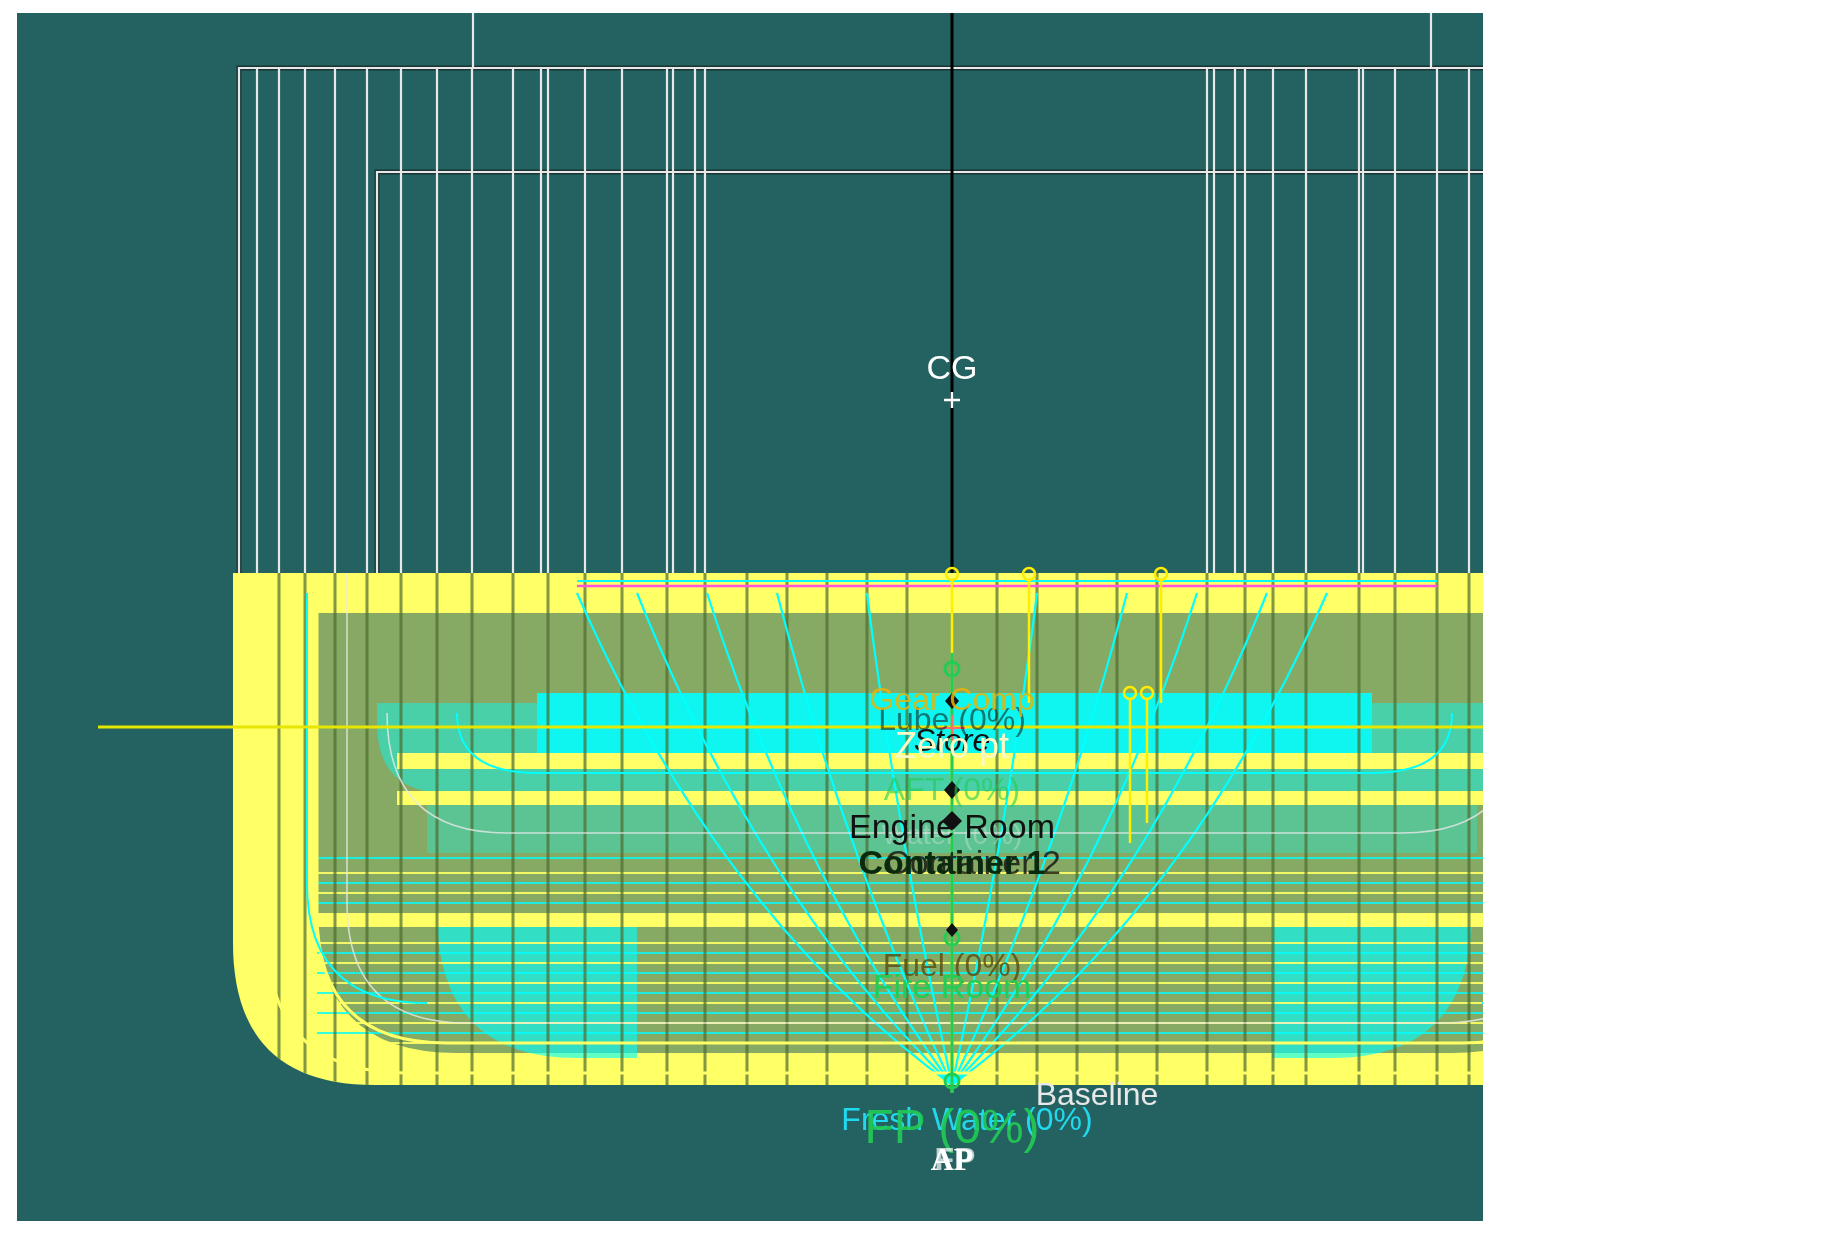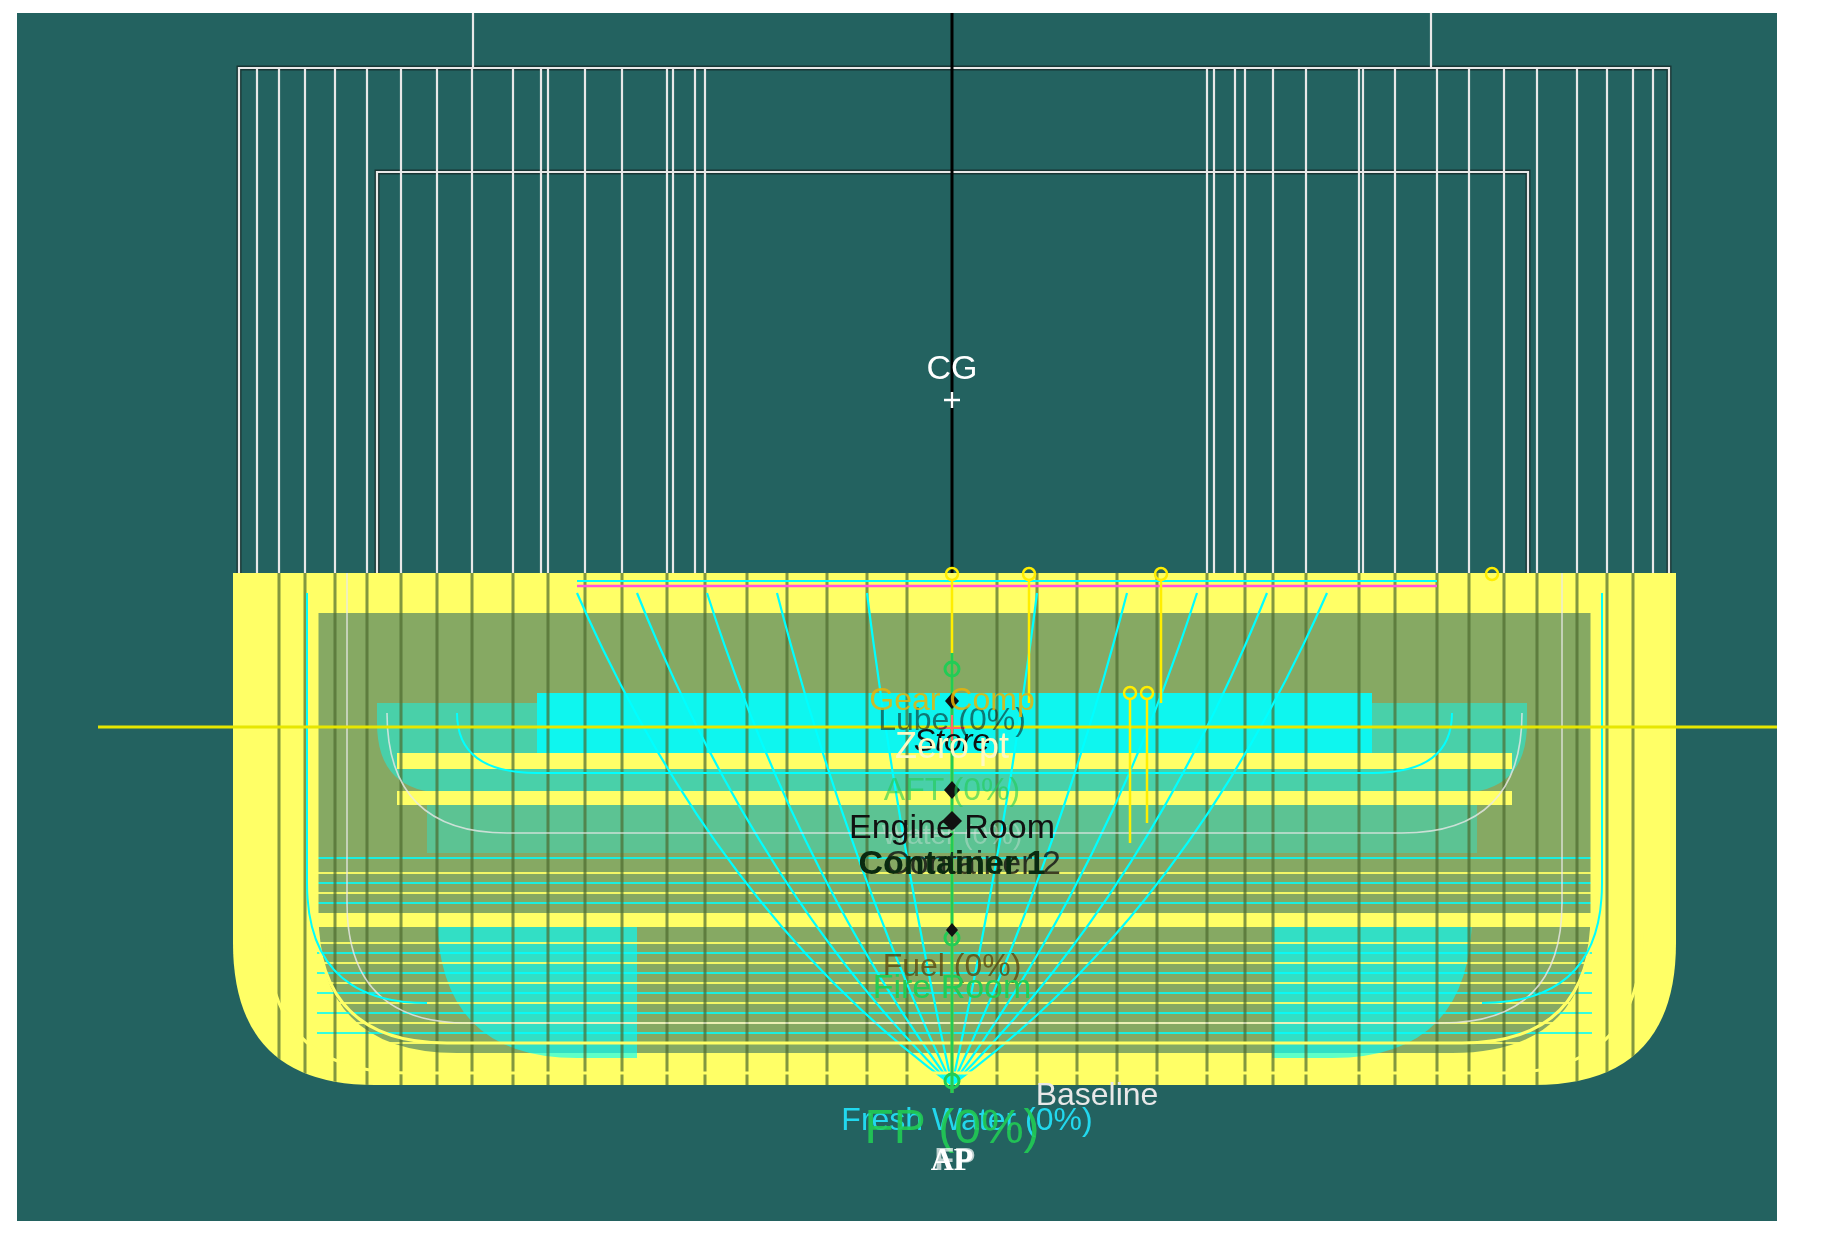--- a/index.html
+++ b/index.html
@@ -1,17 +1,17 @@
 <!DOCTYPE html>
 <html><head>
 <meta charset="utf-8">
 <style>
   html, body { margin: 0; padding: 0; background: #ffffff; }
   body { width: 1831px; height: 1238px; position: relative; overflow: hidden; font-family: "Liberation Sans", sans-serif; }
-  #view { position: absolute; left: 17px; top: 13px; width: 1760px; height: 1208px; background: #236260; overflow: hidden; }
+  #view { position: absolute; left: 17px; top: 13px; width: 1466px; height: 1208px; background: #236260; overflow: hidden; }
   #view svg { position: absolute; left: 0; top: 0; }
   .lbl { position: absolute; white-space: nowrap; font-family: "Liberation Sans", sans-serif; line-height: 1; transform: translateX(-50%); }
 </style>
 </head>
 <body>
 
 <div id="view">
   <svg width="1794" height="1208" viewBox="0 0 1794 1208" xmlns="http://www.w3.org/2000/svg">
     <defs>
       <clipPath id="hullclip">

